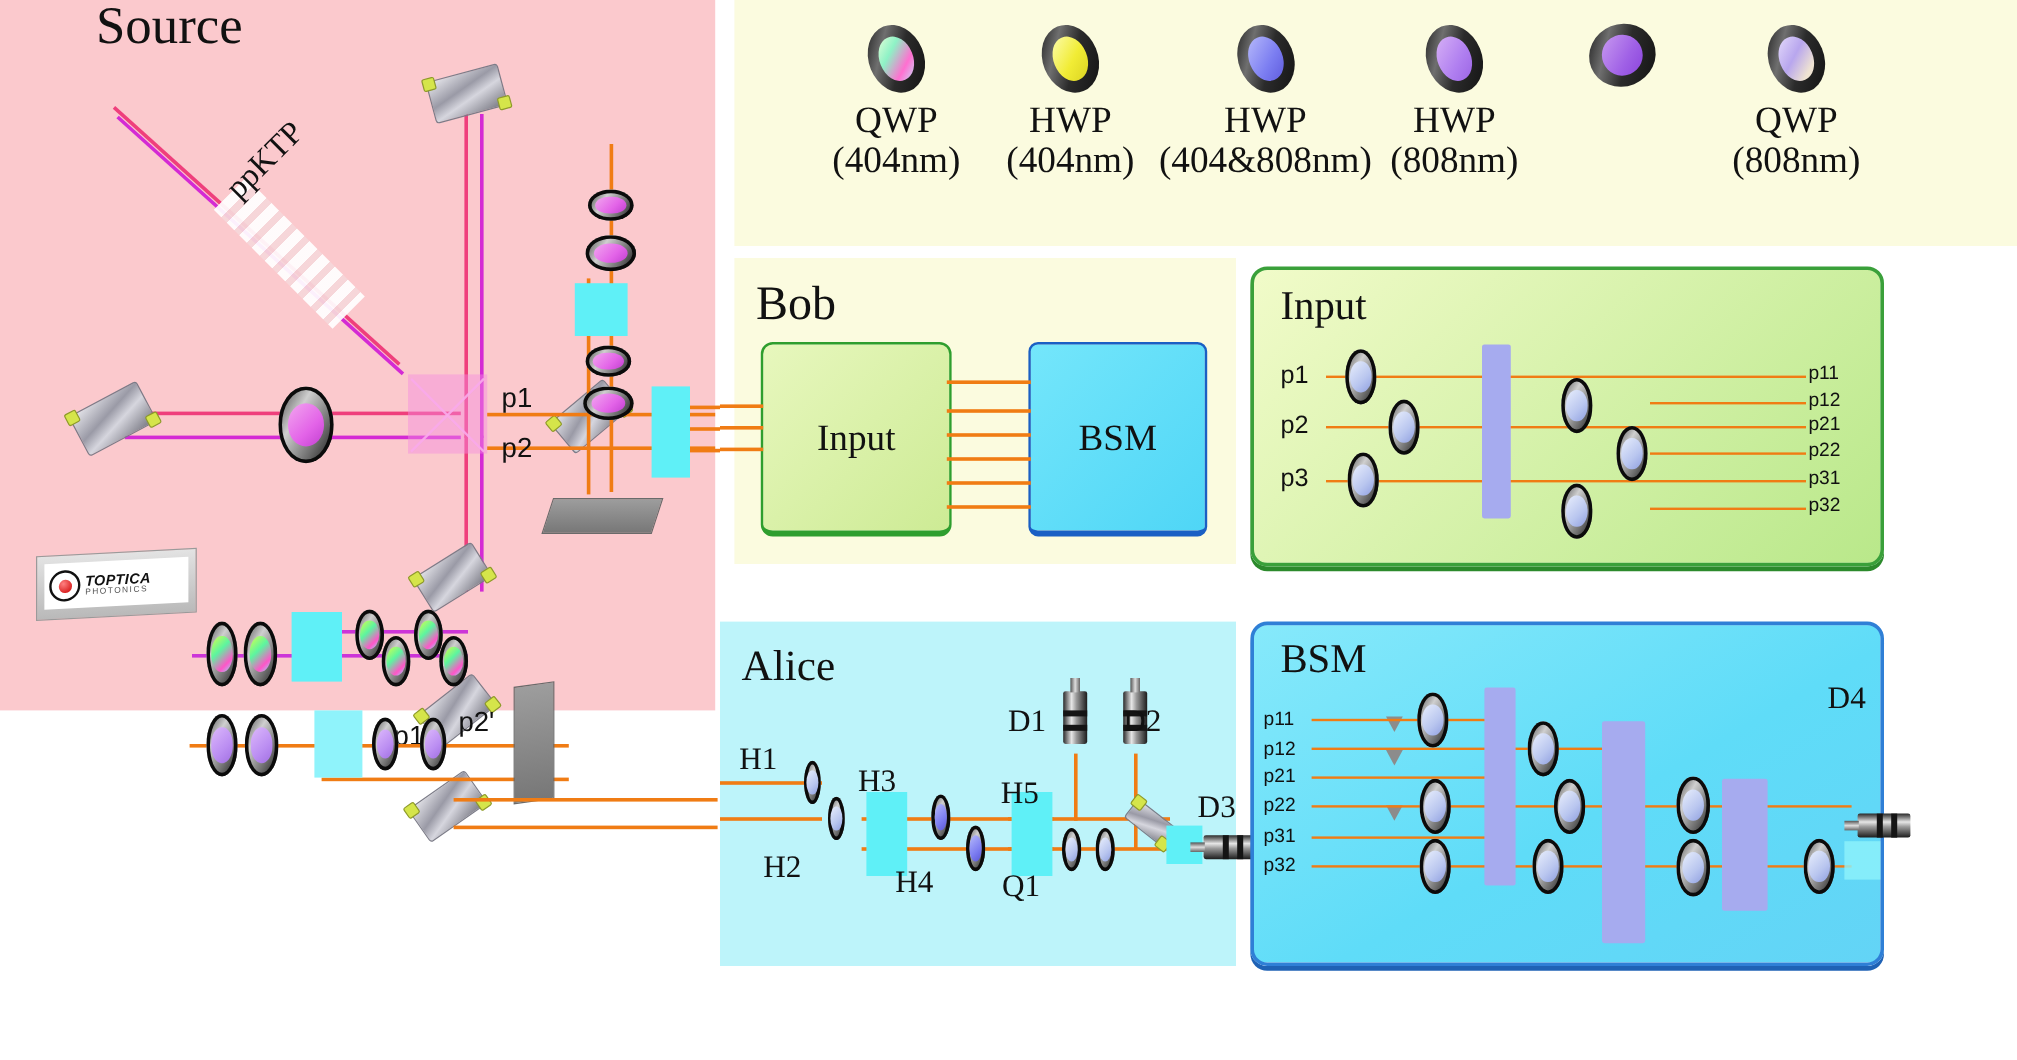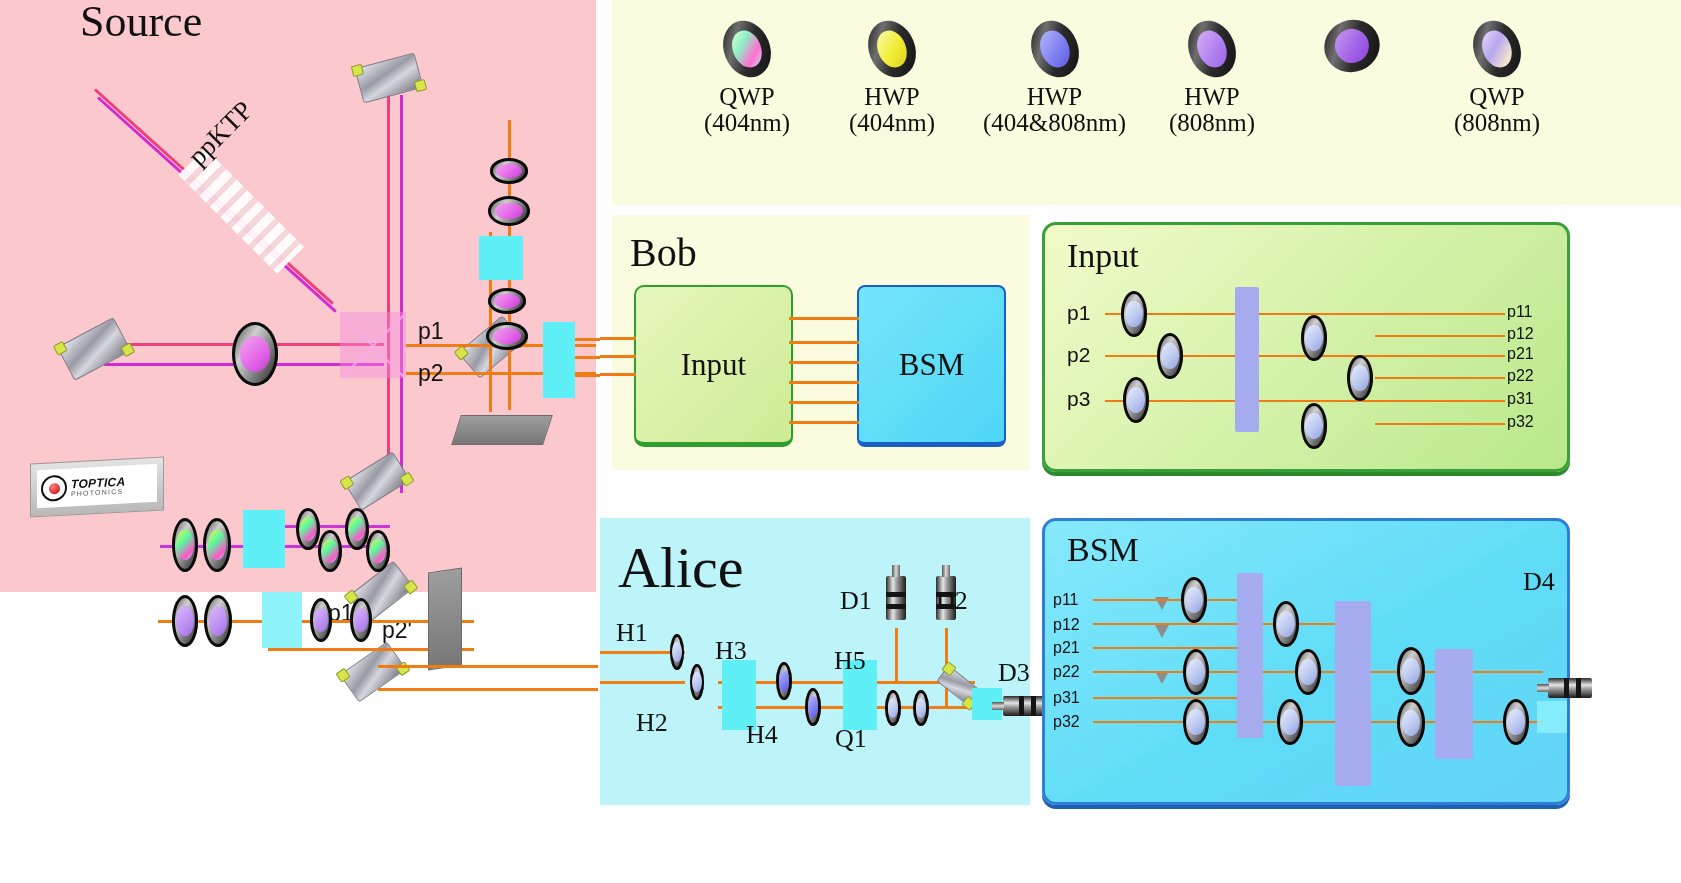--- a/index.html
+++ b/index.html
@@ -76,21 +76,21 @@
   .det .s{position:absolute;left:0;width:100%;height:5px;background:#141414;}
   .det.h{width:44px;height:20px;
      background:linear-gradient(180deg,#2a2a2a,#e6e6e6 35%,#9a9a9a 55%,#1c1c1c);}
   .det.h::before{left:-11px;top:6px;width:12px;height:8px;
      background:linear-gradient(180deg,#555,#ddd,#666);}
   .det.h .s{left:auto;top:0;width:5px;height:100%;}
 
   
   #legend{left:612px;top:0;width:1069px;height:205px;background:#fbfbdf;}
   .leg-item{position:absolute;text-align:center;}
-  .leg-item .cap{font-size:25px;line-height:1.05;white-space:nowrap;color:#111;}
+  .leg-item .cap{font-size:31px;line-height:1.05;white-space:nowrap;color:#111;}
   .opt3d{position:relative;margin:0 auto 6px;width:46px;height:58px;}
   .opt3d .ring{position:absolute;inset:0;border-radius:50%;
       background:linear-gradient(125deg,#0d0d0d,#6f6f6f 30%,#2b2b2b 55%,#101010);
       transform:rotate(-22deg);}
   .opt3d .glass{position:absolute;inset:17% 20%;border-radius:50%;transform:rotate(-22deg);}
   .g-rainbow{background:linear-gradient(140deg,#eaffd8,#8ef2c6 35%,#ff6fd0 70%,#bfe9ff);}
   .g-yellow{background:linear-gradient(140deg,#fdfdb2,#f1ec35 55%,#d9d220);}
   .g-blue{background:linear-gradient(140deg,#b9bcfb,#7b7df1 60%,#5d59dc);}
   .g-violet{background:linear-gradient(140deg,#d8b2f6,#b07ff0 60%,#9a63e4);}
   .g-quartz{background:linear-gradient(140deg,#c99bf0,#a061e6 60%,#8a43dc);}
@@ -109,21 +109,21 @@
      display:flex;align-items:center;justify-content:center;font-size:31px;color:#111;}
 
   
   #input-panel{left:1042px;top:222px;width:528px;height:250px;border-radius:14px;
      background:linear-gradient(135deg,#f1fbc9,#b9e88a);
      border:3px solid #3aa03a;box-shadow:0 4px 0 #2c8a2c;}
   #input-title{left:22px;top:12px;font-size:34px;}
 
   
   #alice{left:600px;top:518px;width:430px;height:287px;background:#bdf4fa;}
-  #alice-title{left:18px;top:16px;font-size:58px;}
+  #alice-title{left:18px;top:16px;font-size:36px;}
 
   
   #bsm-panel{left:1042px;top:518px;width:528px;height:287px;border-radius:14px;
      background:linear-gradient(150deg,#86e9fb,#5fdcf8 55%,#63d4f6);
      border:3px solid #2f7fd6;box-shadow:0 4px 0 #1f62b5;}
   #bsm-title{left:22px;top:10px;font-size:34px;}
   .port{position:absolute;font-size:16px;font-family:"Liberation Sans",sans-serif;color:#111;}
   .arrow-dn{position:absolute;width:0;height:0;border-left:7px solid transparent;
      border-right:7px solid transparent;border-top:13px solid #8c8c8c;}
 </style>
@@ -214,21 +214,21 @@
       <i></i>
     </div>
   <div class="wp rainbow" style="left:345px;top:508px;width:24px;height:42px;">
       <i></i>
     </div>
   <div class="wp rainbow" style="left:366px;top:530px;width:24px;height:42px;">
       <i></i>
     </div>
 
   <div class="pl" style="left:328px;top:600px;">p1'</div>
-  <div class="pl" style="left:382px;top:617px;">p2'</div>
+  <div class="pl" style="left:382px;top:588px;">p2'</div>
 
   <div class="beam b-orange" style="left:158px;top:620px;width:316px;height:3px;"></div>
   <div class="beam b-orange" style="left:268px;top:648px;width:206px;height:3px;"></div>
   <div class="wp ltviolet" style="left:172px;top:595px;width:26px;height:52px;">
       <i></i>
     </div>
   <div class="wp ltviolet" style="left:204px;top:595px;width:28px;height:52px;">
       <i></i>
     </div>
   <div class="cube soft" style="left:262px;top:592px;width:40px;height:56px;"></div>

